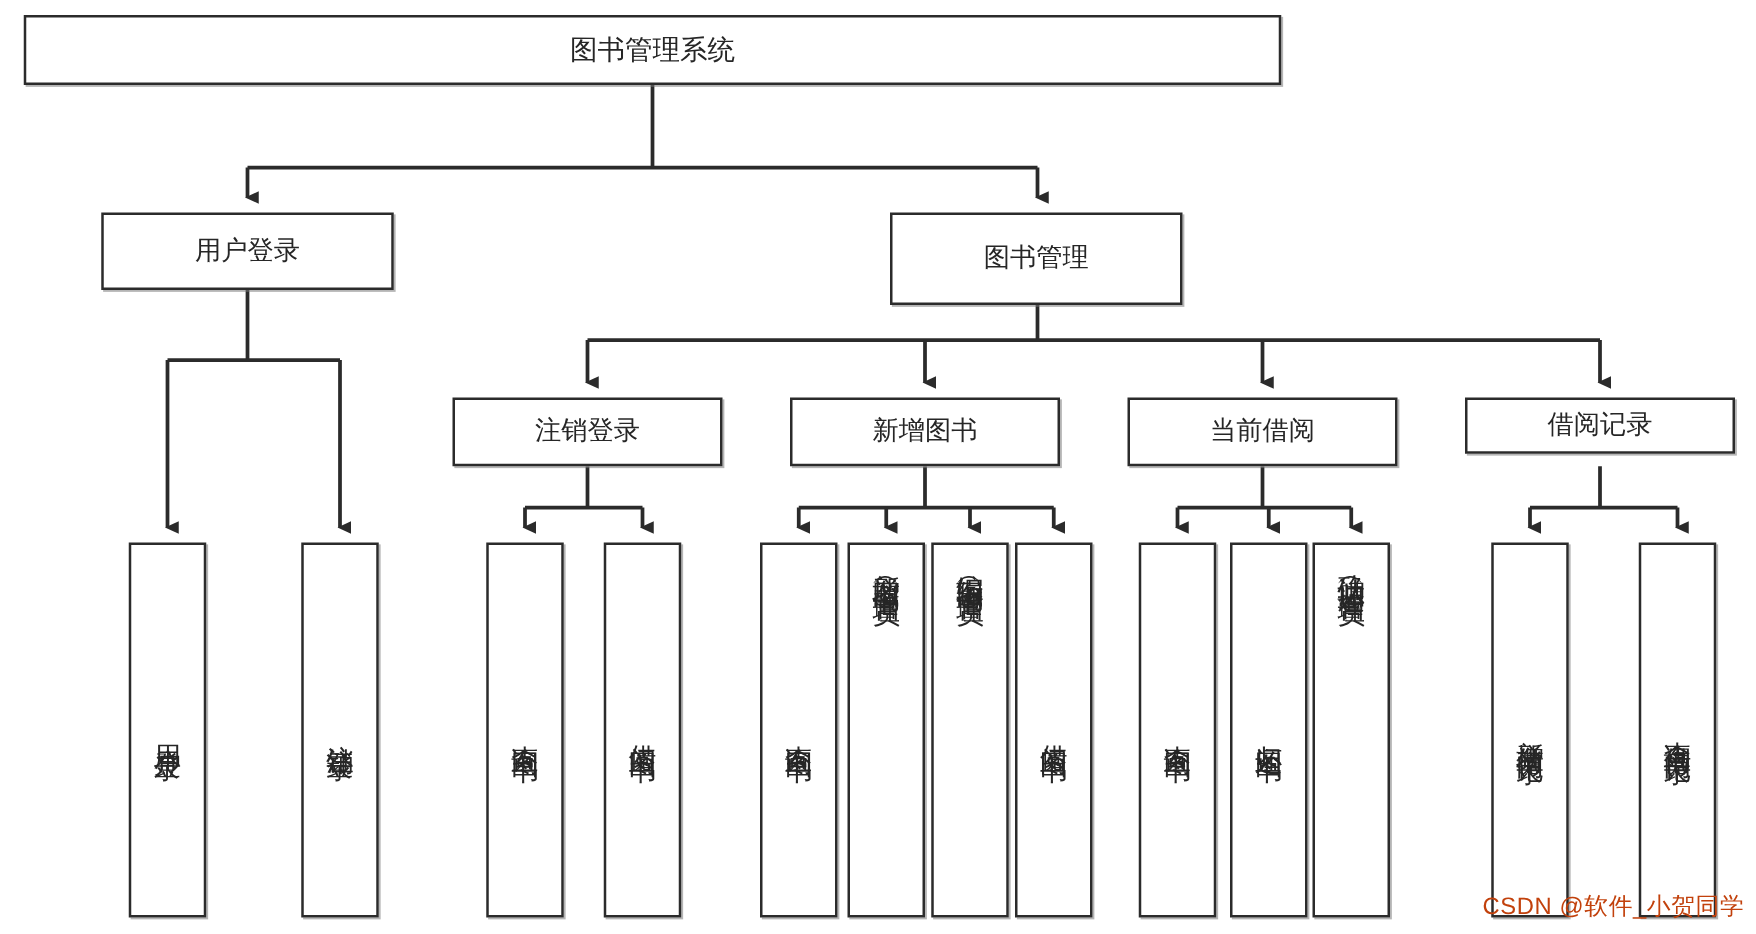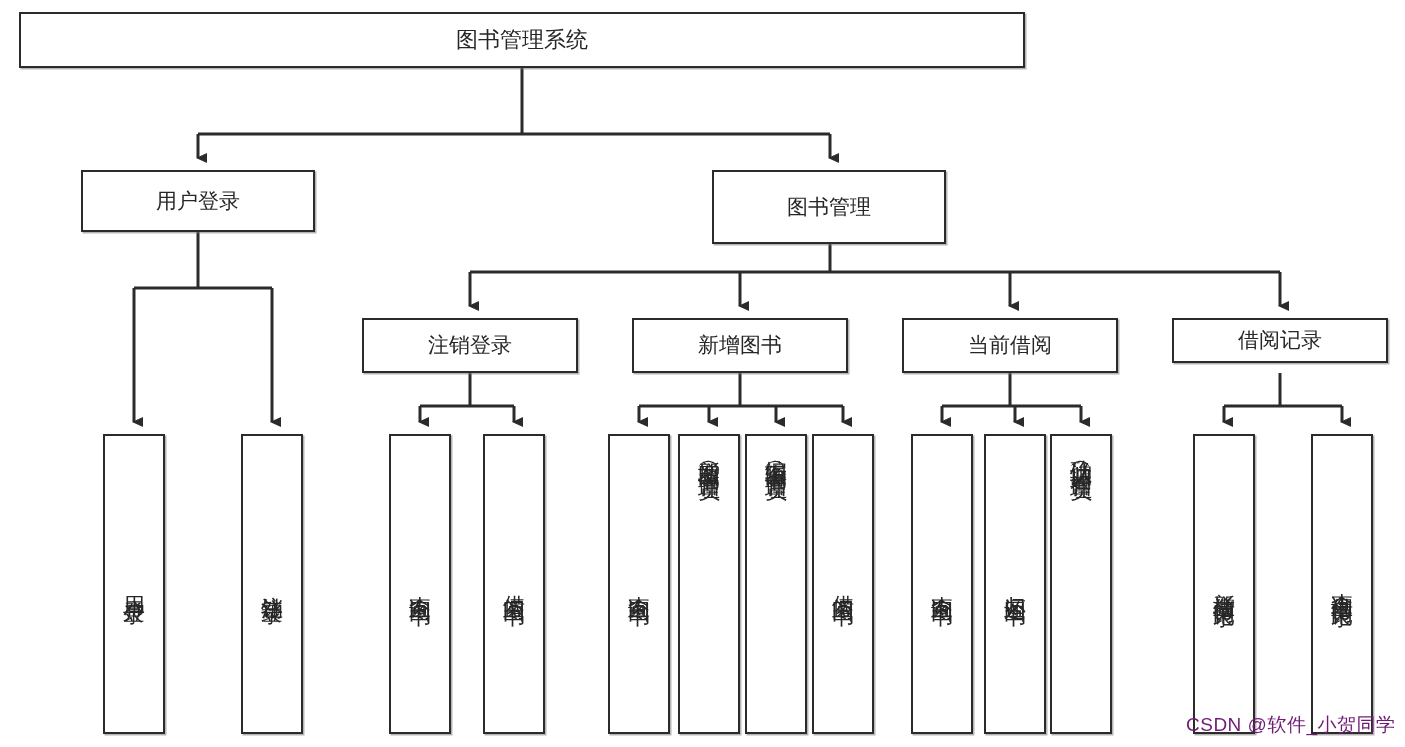--- a/index.html
+++ b/index.html
@@ -59,21 +59,21 @@
     line-height: 1;
   }
   .node.leaf.tall .label {
     align-self: flex-start;
   }
   #watermark {
     position: absolute;
     left: 1186px;
     top: 712px;
     font-size: 19px;
-    color: #701a75;
+    color: #c2410c;
     letter-spacing: 0.5px;
     z-index: 5;
     white-space: pre;
   }
 </style>
 </head>
 <body>
 
 <div id="canvas">
 

